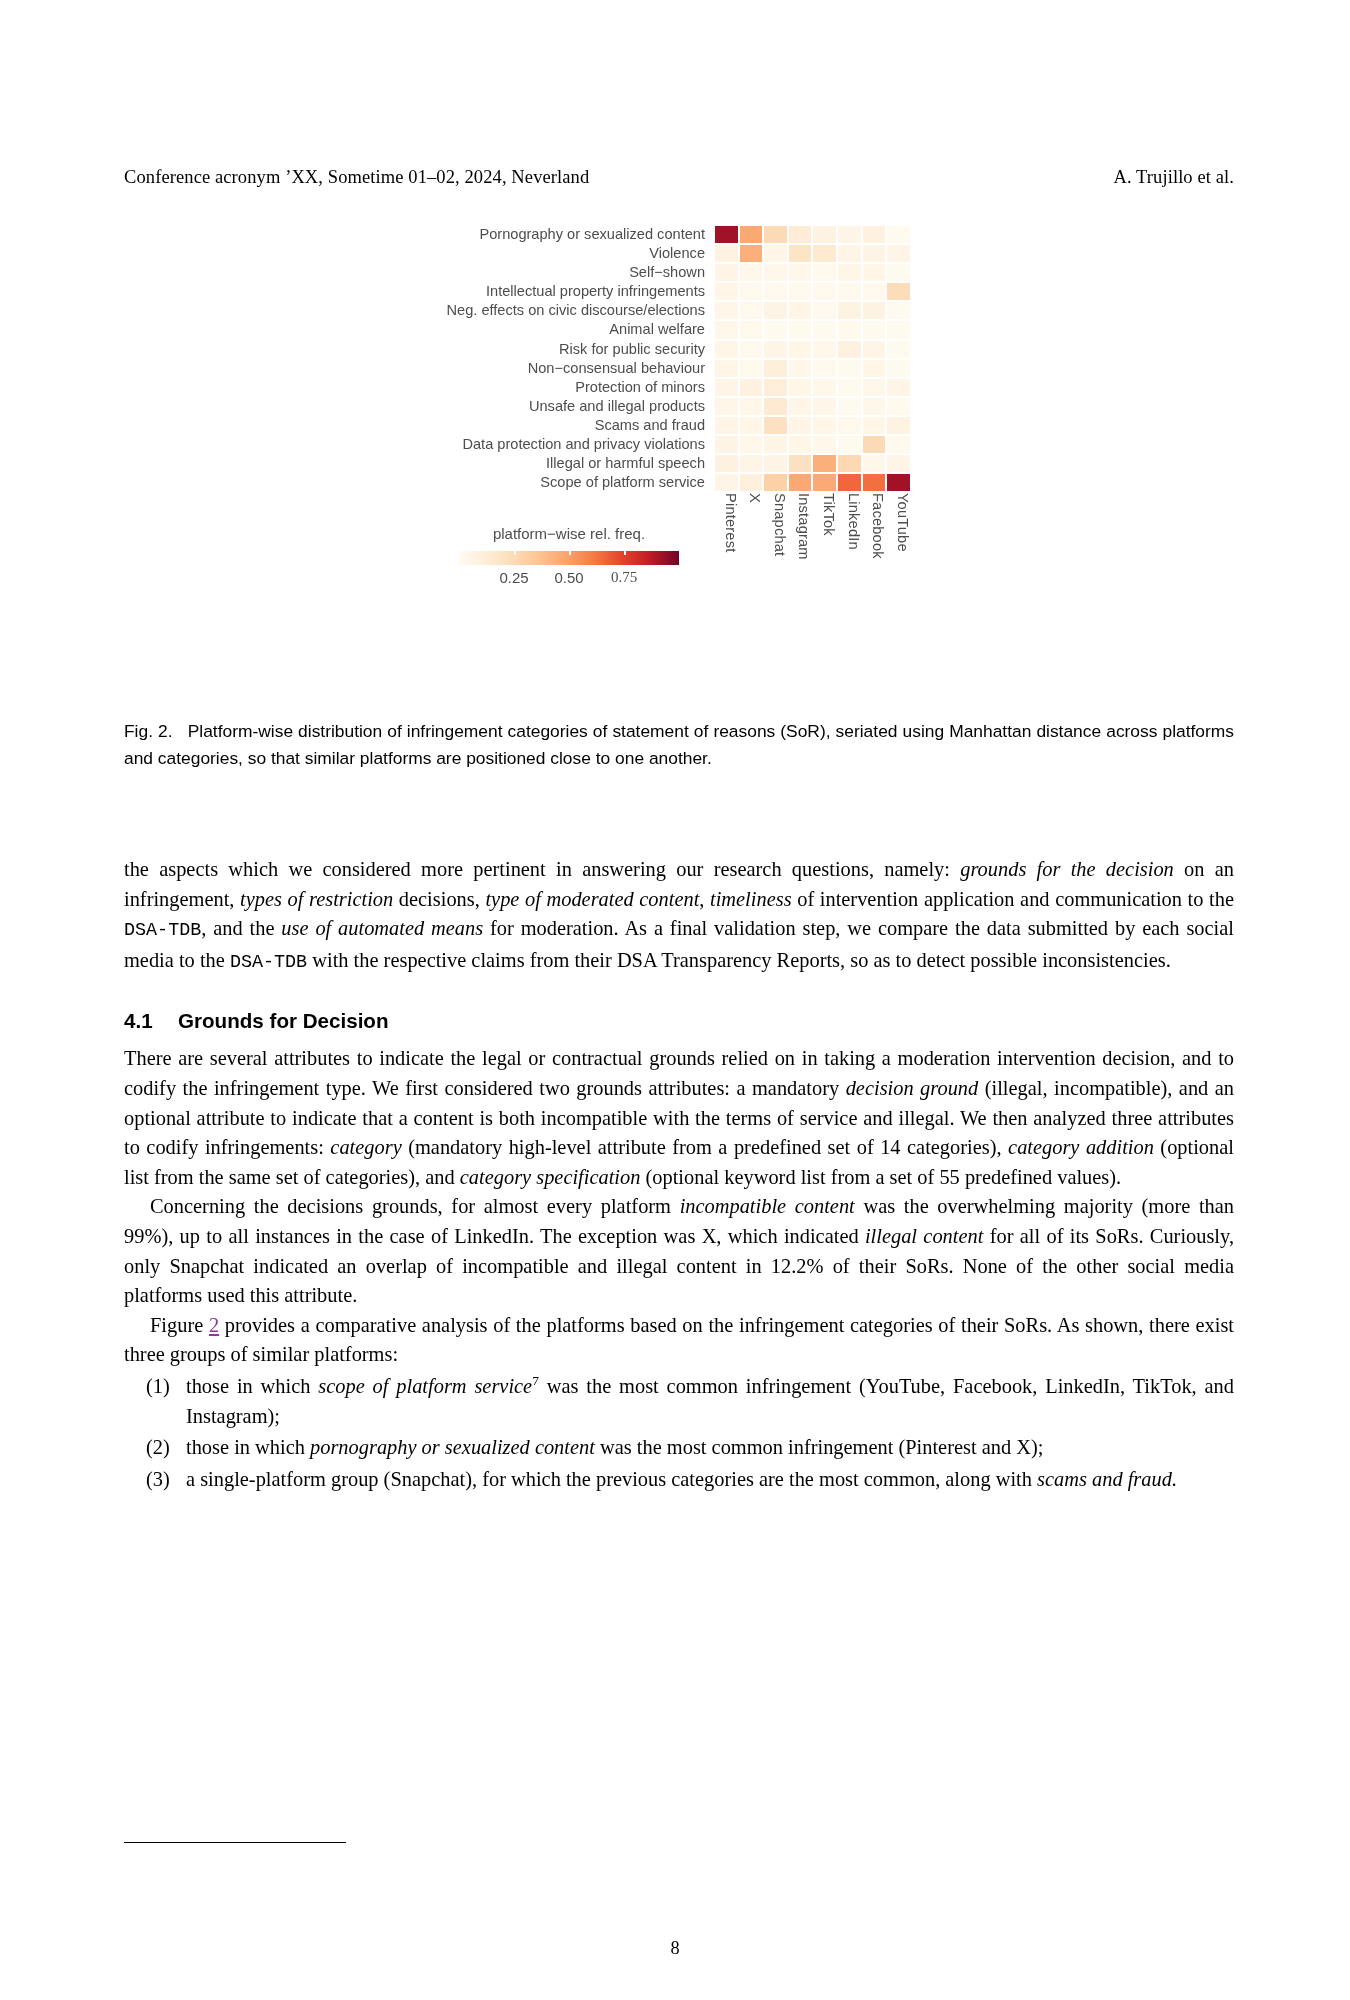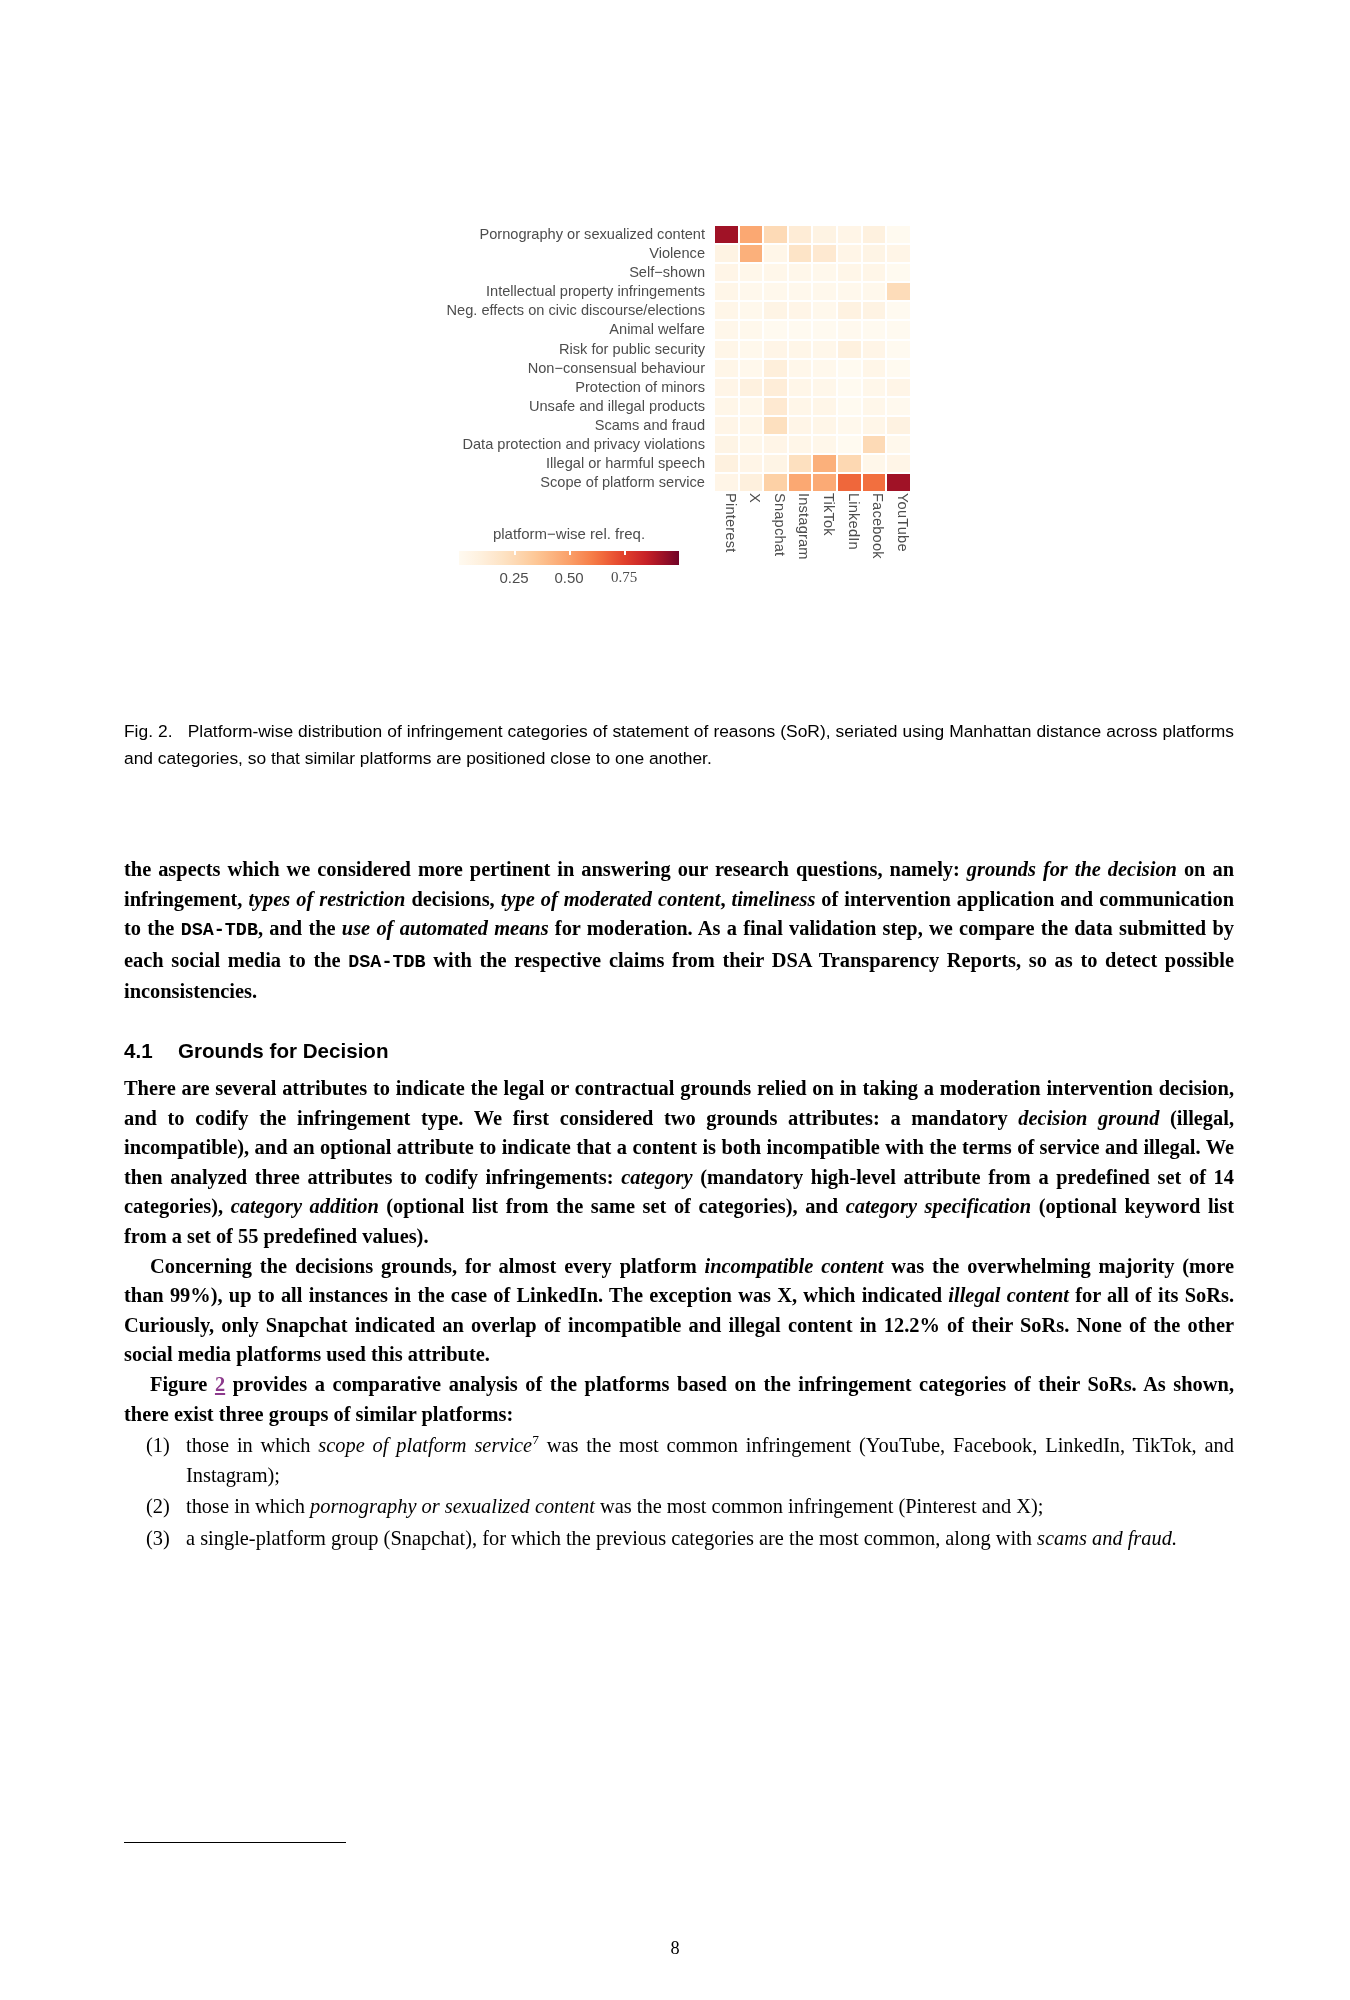--- a/index.html
+++ b/index.html
@@ -167,21 +167,21 @@
   
   .body {
     position: absolute;
     left: 124px;
     top: 855px;
     width: 1110px;
     font-size: 20.4px;
     line-height: 29.6px;
     text-align: justify;
   }
-  .body p { margin: 0; font-weight: bold; }
+  .body p { margin: 0; }
   .p-indent { text-indent: 26px; }
   .tt {
     font-family: "Liberation Mono", monospace;
     font-size: 18.4px;
   }
   em { font-style: italic; }
 
   h2.sec {
     font-family: "Liberation Sans", sans-serif;
     font-size: 20.6px;
@@ -240,20 +240,24 @@
     font-size: 18.3px;
   }
 
   .link { color: #8c3a8c; }
 </style>
 </head>
 <body>
 
 <div class="page">
 
+  <div class="runhead">
+    <span>Conference acronym ’XX, Sometime 01–02, 2024, Neverland</span>
+    <span>A. Trujillo et al.</span>
+  </div>
 
   <div class="figure">
     <div class="plot">
       <div class="hm-wrap">
         <div class="hm-rowlabels" id="rowlabels">
             <div class="rl">Pornography or sexualized content</div>
             <div class="rl">Violence</div>
             <div class="rl">Self−shown</div>
             <div class="rl">Intellectual property infringements</div>
             <div class="rl">Neg. effects on civic discourse/elections</div>

